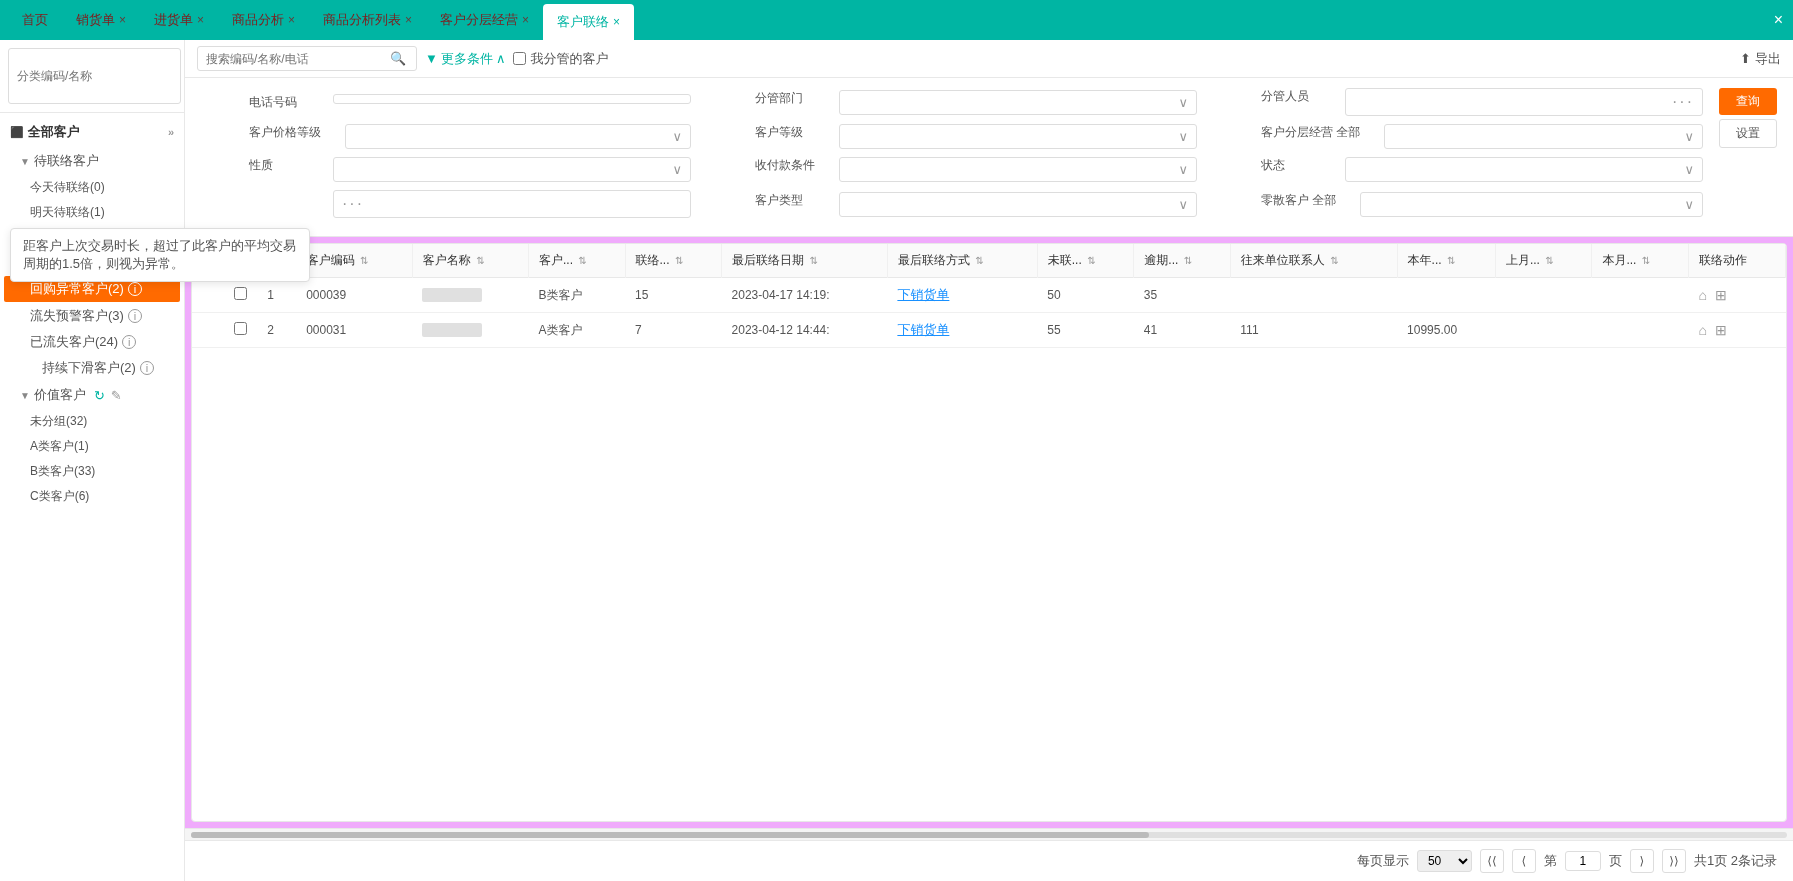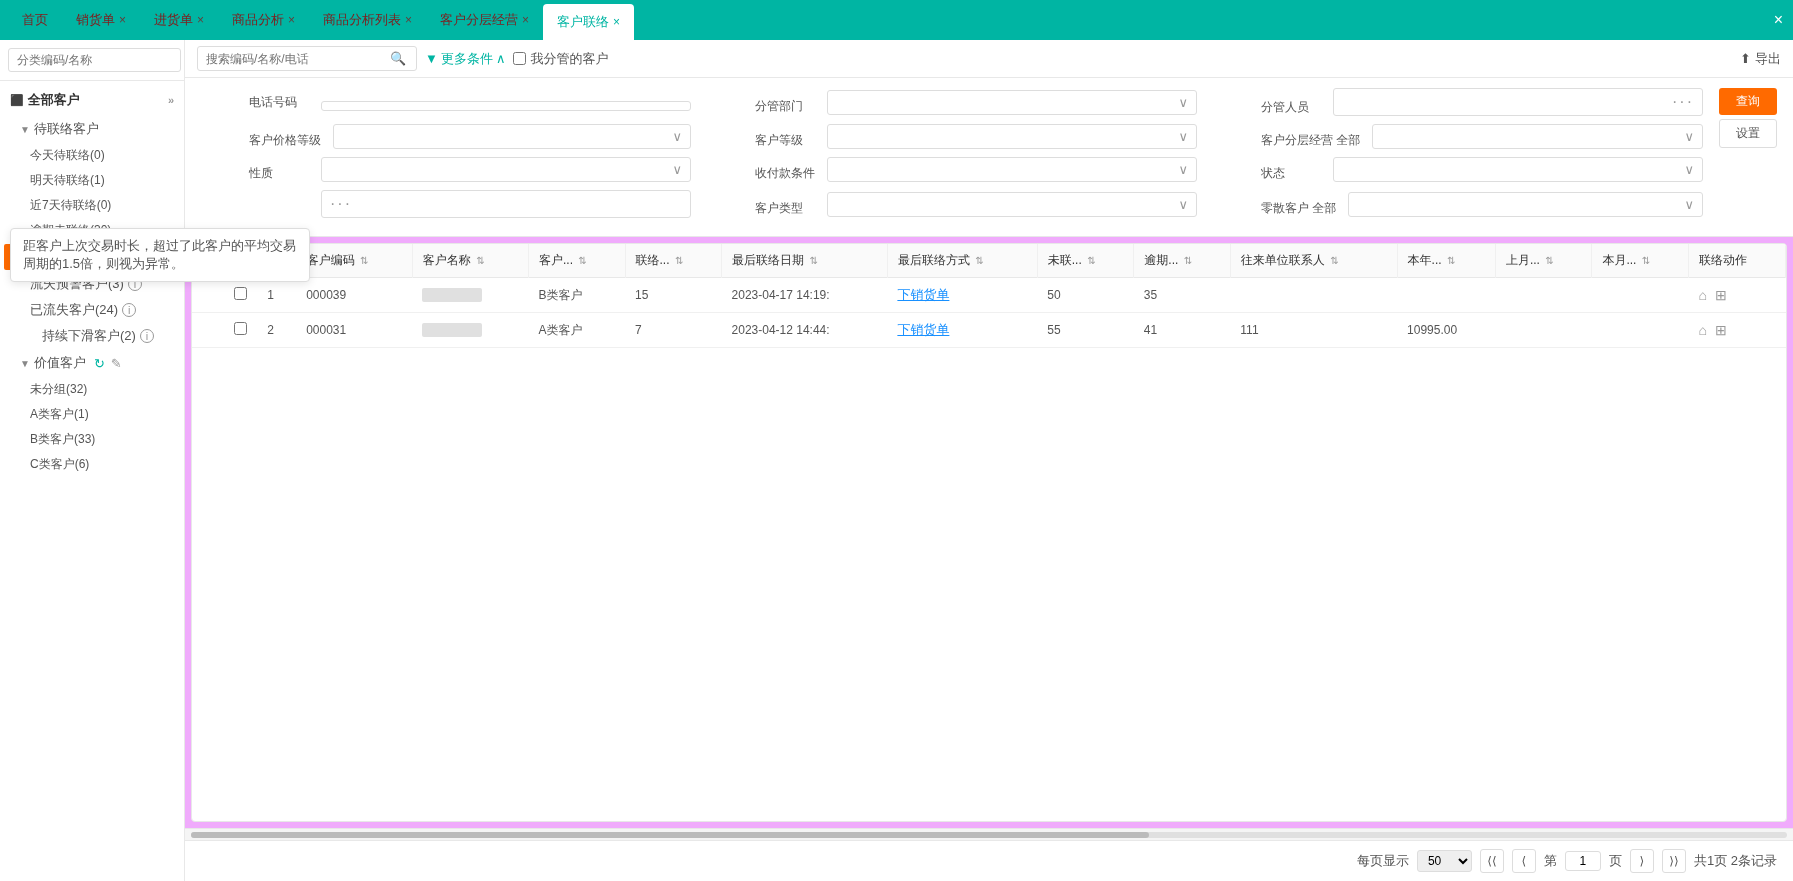--- a/index.html
+++ b/index.html
@@ -63,21 +63,21 @@
     .sidebar-search {
       padding: 8px;
       border-bottom: 1px solid #e8e8e8;
       display: flex;
       align-items: center;
       gap: 4px;
     }
     .sidebar-search input {
       border: 1px solid #ddd;
       border-radius: 3px;
-      padding: 4px 8px;
+      padding: 20px 8px;
       font-size: 12px;
       flex: 1;
       outline: none;
       color: #999;
     }
     .sidebar-tree {
       flex: 1;
       overflow-y: auto;
       padding: 4px 0;
     }
@@ -198,22 +198,22 @@
       border-bottom: 1px solid #e8e8e8;
     }
     .filter-row {
       display: flex;
       align-items: center;
       gap: 16px;
       margin-bottom: 8px;
     }
     .filter-field {
       display: flex;
-      align-items: flex-end;
-      gap: 12px;
+      align-items: flex-start;
+      gap: 24px;
       flex: 1;
       padding-left: 48px;
     }
     .filter-field label {
       font-size: 12px;
       color: #555;
       white-space: nowrap;
       min-width: 60px;
     }
     .filter-field .field-input {

